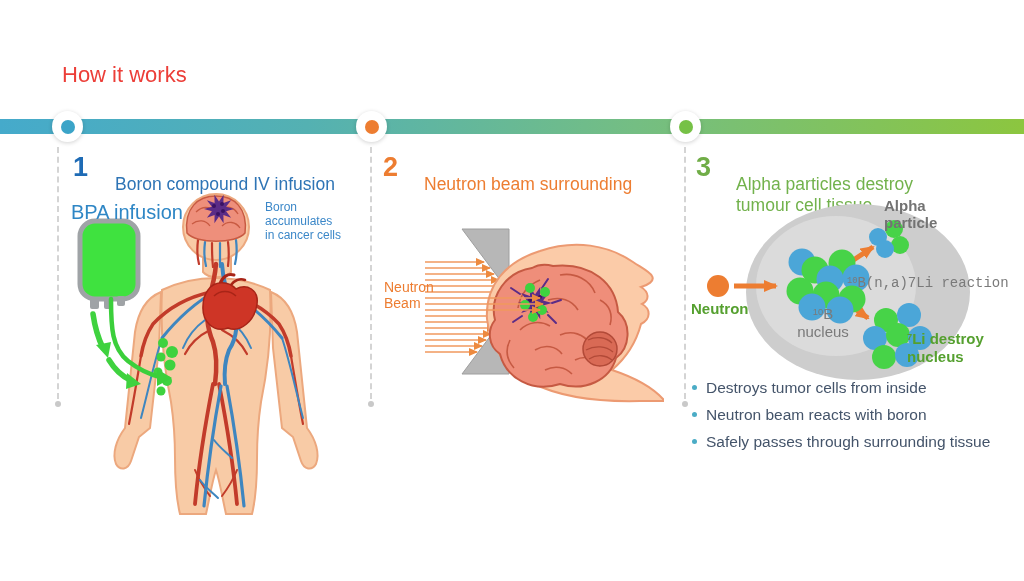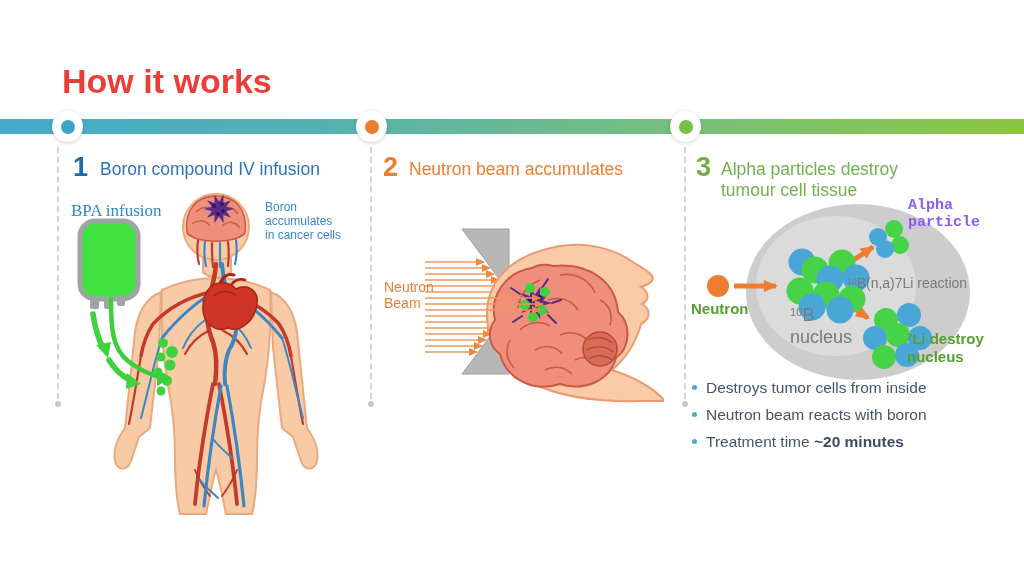--- a/index.html
+++ b/index.html
@@ -3,21 +3,21 @@
 <meta charset="utf-8">
 <style>
   html,body{margin:0;padding:0;background:#888;}
   .canvas{
     position:relative;width:1024px;height:581px;background:#ffffff;
     font-family:"Liberation Sans","DejaVu Sans",sans-serif;overflow:hidden;
     margin:0 auto;
   }
   .page-title{
     position:absolute;left:62px;top:62px;margin:0;
-    font-size:34px;font-weight:700;color:#EC3E38;letter-spacing:0px;
+    font-size:22px;font-weight:400;color:#EC3E38;letter-spacing:0px;
   }
   .timeline-bar{
     position:absolute;left:0;top:119px;width:1024px;height:15px;
     background:linear-gradient(90deg,#45AACB 0%,#54B1B2 30%,#74BE83 62%,#8CC63F 100%);
   }
   .tl-marker{
     position:absolute;top:111px;width:31px;height:31px;border-radius:50%;
     background:#fff;box-shadow:0 1px 4px rgba(0,0,0,.18);
     display:flex;align-items:center;justify-content:center;
   }
@@ -28,32 +28,32 @@
   .dash{
     position:absolute;top:147px;height:252px;width:0;
     border-left:2px dashed #D4D4D4;
   }
   .dash::after{
     content:"";position:absolute;left:-4px;bottom:-8px;width:6px;height:6px;
     border-radius:50%;background:#C9C9C9;
   }
   .d1{left:57px}.d2{left:370px}.d3{left:684px}
   .step-num{position:absolute;top:152px;font-size:27px;font-weight:bold;margin:0;}
-  .step-title{position:absolute;top:159px;font-size:17.5px;line-height:1.22;margin:0;}
+  .step-title{position:absolute;top:159px;font-size:17.5px;line-height:1.22;margin:15px;}
   .n1{left:73px;color:#1E6BB5}.t1{left:100px;color:#2E74B5;width:262px}
   .n2{left:383px;color:#ED7D31}.t2{left:409px;color:#ED7D31;width:262px}
   .n3{left:696px;color:#70AD47}.t3{left:721px;color:#72B24C;width:212px}
   .lbl{position:absolute;white-space:pre-line;margin:0;}
-  .lbl-bag{left:71px;top:201px;font-size:17px;color:#2E86C5;font-family:Liberation Serif, serif;}
+  .lbl-bag{left:71px;top:201px;font-size:20px;color:#2E86C5;}
   .lbl-accum{left:265px;top:200px;font-size:12px;line-height:1.18;color:#3B87C8;}
   .lbl-beam{left:384px;top:280px;font-size:14px;line-height:1.12;color:#ED7D31;}
-  .lbl-alpha{left:908px;top:197px;font-size:15px;line-height:1.15;font-weight:bold;color:#8b5cf6;font-family:Liberation Mono, monospace;}
+  .lbl-alpha{left:884px;top:197px;font-size:15px;line-height:1.15;font-weight:bold;color:#737373;}
   .lbl-neutron{left:691px;top:300px;font-size:15px;font-weight:bold;color:#55A02F;}
-  .lbl-reaction{left:847px;top:275px;font-size:14px;color:#7A7A7A;}
-  .lbl-b10{left:790px;top:305px;width:66px;text-align:left;font-size:18px;line-height:1.2;color:#7A7A7A;}
+  .lbl-reaction{left:847px;top:275px;font-size:14px;color:#7A7A7A;font-family:Liberation Mono, monospace;}
+  .lbl-b10{left:790px;top:305px;width:66px;text-align:center;font-size:15px;line-height:1.2;color:#7A7A7A;}
   .lbl-li{left:907px;top:330px;font-size:15px;line-height:1.2;font-weight:bold;color:#55A02F;}
   .sup{font-size:0.62em;position:relative;top:-0.45em;}
   .bullets{position:absolute;left:690px;top:378px;width:302px;}
   .bullet{display:flex;margin-bottom:7px;font-size:15.5px;line-height:1.3;color:#44546A;}
   .bullet .bdot{flex:0 0 auto;width:5px;height:5px;border-radius:50%;background:#4BACC6;margin:7px 9px 0 2px;}
   .bullet b{font-weight:bold;color:#3E4D62;}
   svg{position:absolute;overflow:visible;}
 </style>
 </head>
 <body>
@@ -73,21 +73,21 @@
       <div class="dot"></div>
     </div>
 
   <div class="dash d1"></div>
   <div class="dash d2"></div>
   <div class="dash d3"></div>
 
   <p class="step-num n1">1</p>
   <p class="step-title t1">Boron compound IV infusion</p>
   <p class="step-num n2">2</p>
-  <p class="step-title t2">Neutron beam accumulates</p>
+  <p class="step-title t2">Neutron beam surrounding</p>
   <p class="step-num n3">3</p>
   <p class="step-title t3">Alpha particles destroy tumour cell tissue</p>
 
   <svg style="left:60px;top:188px" width="302" height="332" viewBox="60 188 302 332">
     <g>
 
       <path d="M161,292 C146,298 138,312 135,332 L125,428 C116,440 112,454 116,464 C120,471 128,470 131,461 L139,437 L150,428 L159,348 Z" fill="#F8CBA6" stroke="#ECA87E" stroke-width="2"></path>
       <path d="M271,292 C286,298 294,312 297,332 L307,428 C316,440 320,454 316,464 C312,471 304,470 301,461 L293,437 L282,428 L273,348 Z" fill="#F8CBA6" stroke="#ECA87E" stroke-width="2"></path>
 
       <path d="M162,290 C160,330 164,368 171,402 C174,422 175,442 175,458 C175,484 177,502 180,514 L206,514 C210,496 212,482 216,470 C220,482 222,496 226,514 L252,514 C255,502 257,484 257,458 C257,442 258,422 261,402 C268,368 272,330 270,290 C236,274 196,274 162,290 Z" fill="#F8CBA6" stroke="#ECA87E" stroke-width="2"></path>
@@ -321,17 +321,17 @@
     <div class="bullet">
       <span class="bdot"></span>
       <span><span>Destroys tumor cells from inside</span><b></b></span>
     </div>
     <div class="bullet">
       <span class="bdot"></span>
       <span><span>Neutron beam reacts with boron</span><b></b></span>
     </div>
     <div class="bullet">
       <span class="bdot"></span>
-      <span><span>Treatment time </span><b>~20 minutes</b></span>
+      <span><span>Safely passes through surrounding tissue</span><b></b></span>
     </div>
   </div>
 
 </div>
 
 </body></html>

